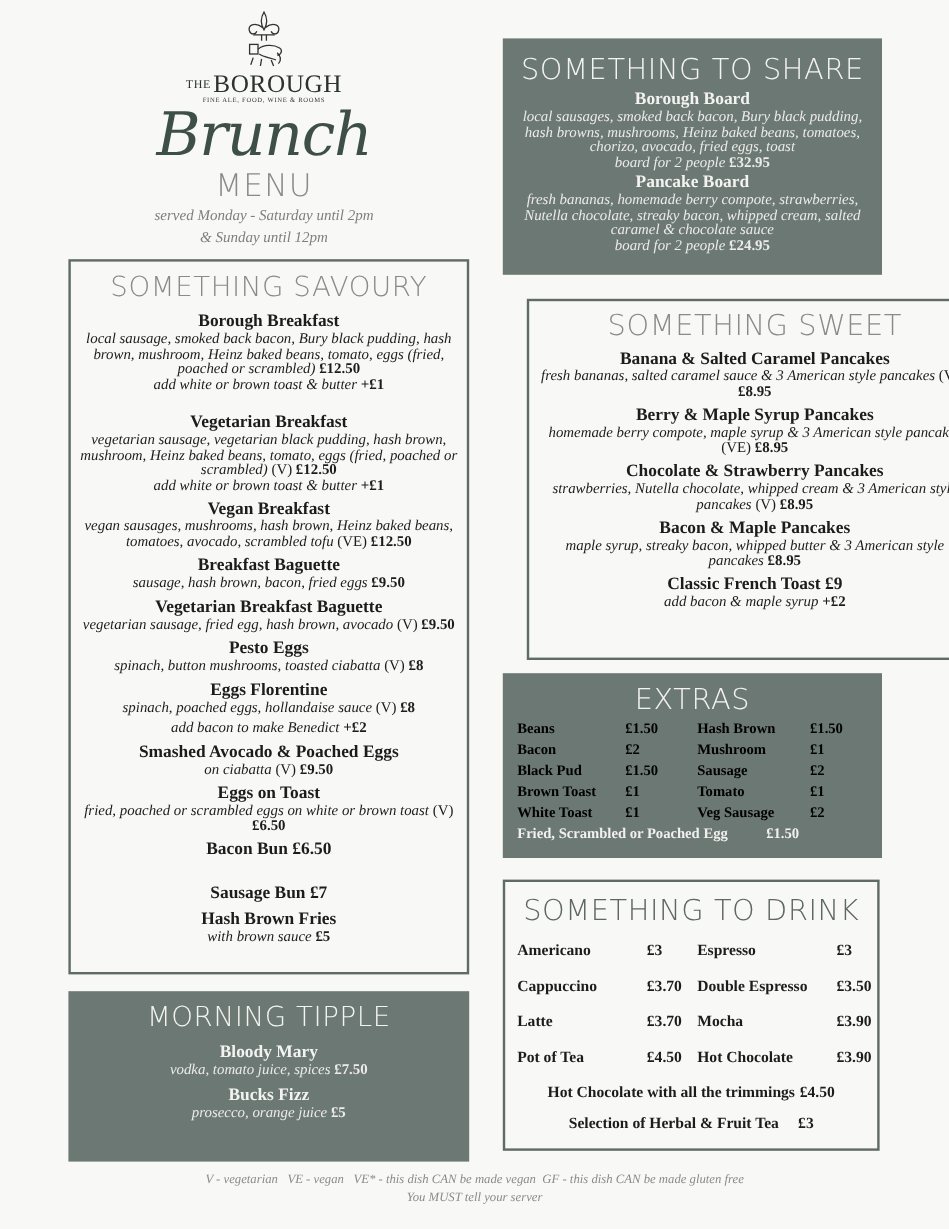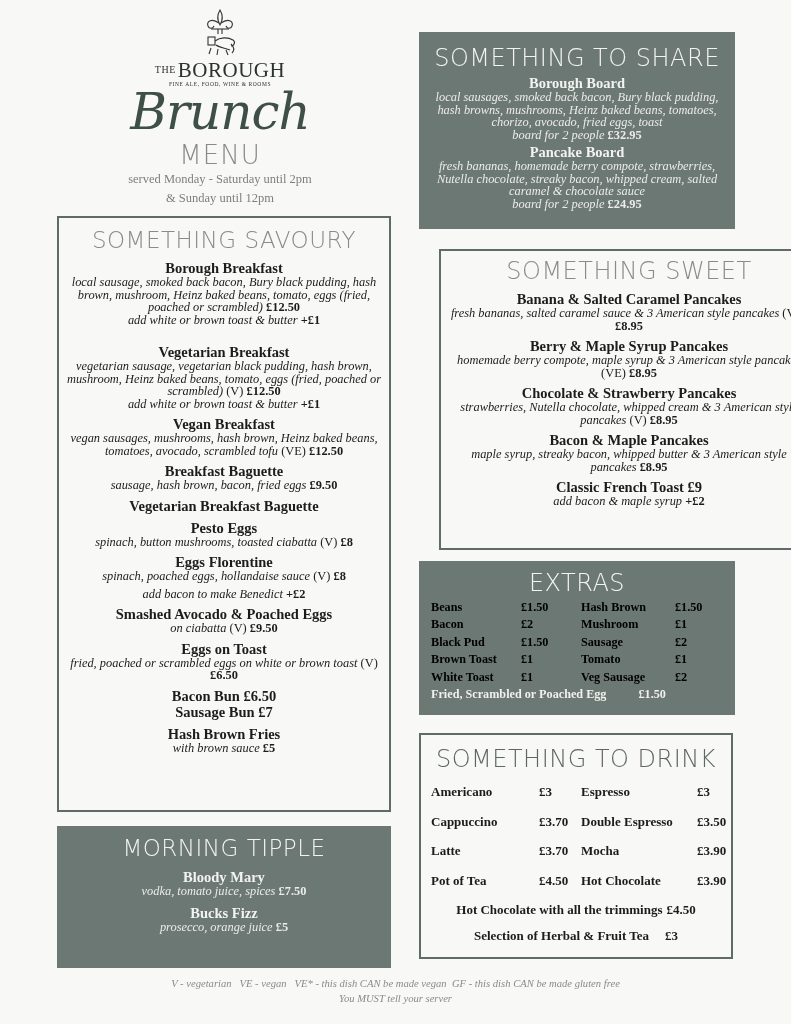--- a/index.html
+++ b/index.html
@@ -7,21 +7,21 @@
   body { position: relative; font-family: "Liberation Serif", "DejaVu Serif", serif; color: #1c1c1c; }
 
   .logo-block { position: absolute; left: 100px; top: 8px; width: 240px; text-align: center; }
   .crest { display: block; margin: 0 auto; }
   .brand { font-family: "Liberation Serif", serif; color: #2b3230; letter-spacing: 0.5px; margin-top: -2px; }
   .brand .the { font-size: 10px; vertical-align: 4px; margin-right: 2px; }
   .brand .name { font-size: 21px; font-weight: normal; }
   .tagline { font-size: 5.5px; letter-spacing: 0.6px; color: #2b3230; margin-top: -2px; }
   .script { font-family: "DejaVu Serif", serif; font-style: italic; font-size: 50px; color: #3e4f48; line-height: 50px; margin-top: 0px; letter-spacing: -1px; }
   .menu-word { font-family: "DejaVu Sans", sans-serif; font-weight: 200; font-size: 26px; color: #8a8a88; letter-spacing: 1px; line-height: 28px; margin-top: 4px; }
-  .served { font-size: 12.5px; color: #7e7e7c; line-height: 17px; margin-top: 2px; }
+  .served { font-style: italic; font-size: 12.5px; color: #7e7e7c; line-height: 17px; margin-top: 2px; }
 
   .box { position: absolute; text-align: center; }
   .box.light { background: #f8f8f6; border: 2px solid #5f6b66; }
   .box.dark { background: #6c7873; color: #f3f3f1; }
   .box-title { font-family: "DejaVu Sans", sans-serif; font-weight: 200; font-size: 23px; letter-spacing: 0.5px; line-height: 28px; }
   .light .box-title { color: #8a8a88; }
   .dark .box-title { color: #f3f3f1; }
   .drink .box-title { color: #5d6763; }
 
   .item { margin-top: 6px; }
@@ -82,20 +82,21 @@
       <div class="item" style="margin-top: 7px;">
         <div class="item-name">Vegan Breakfast</div>
         <div class="item-desc"><span>vegan sausages, mushrooms, hash brown, Heinz baked beans, tomatoes, avocado, scrambled tofu</span> <span class="tag">(VE)</span> <b>£12.50</b></div>
       </div>
       <div class="item" style="margin-top: 7px;">
         <div class="item-name">Breakfast Baguette</div>
         <div class="item-desc"><span>sausage, hash brown, bacon, fried eggs</span> <b>£9.50</b></div>
       </div>
       <div class="item" style="margin-top: 7px;">
         <div class="item-name">Vegetarian Breakfast Baguette</div>
+        <div class="item-desc"><span>vegetarian sausage, fried egg, hash brown, avocado</span> <span class="tag">(V)</span> <b>£9.50</b></div>
       </div>
       <div class="item" style="margin-top: 7px;">
         <div class="item-name">Pesto Eggs</div>
         <div class="item-desc"><span>spinach, button mushrooms, toasted ciabatta</span> <span class="tag">(V)</span> <b>£8</b></div>
       </div>
       <div class="item" style="margin-top: 7px;">
         <div class="item-name">Eggs Florentine</div>
         <div class="item-desc"><span>spinach, poached eggs, hollandaise sauce</span> <span class="tag">(V)</span> <b>£8</b></div>
         <div class="item-desc" style="margin-top: 5px;"><span>add bacon to make Benedict</span> <b>+£2</b></div>
       </div>
@@ -103,21 +104,21 @@
         <div class="item-name">Smashed Avocado &amp; Poached Eggs</div>
         <div class="item-desc"><span>on ciabatta</span> <span class="tag">(V)</span> <b>£9.50</b></div>
       </div>
       <div class="item" style="margin-top: 7px;">
         <div class="item-name">Eggs on Toast</div>
         <div class="item-desc"><span>fried, poached or scrambled eggs on white or brown toast</span> <span class="tag">(V)</span> <b>£6.50</b></div>
       </div>
       <div class="item" style="margin-top: 7px;">
         <div class="item-name">Bacon Bun £6.50</div>
       </div>
-      <div class="item" style="margin-top: 1px;">
+      <div class="item" style="margin-top: 21px;">
         <div class="item-name">Sausage Bun £7</div>
       </div>
       <div class="item" style="margin-top: 7px;">
         <div class="item-name">Hash Brown Fries</div>
         <div class="item-desc"><span>with brown sauce</span> <b>£5</b></div>
       </div>
     </div>
 </div>
 
 <div class="box dark" style="left:57px; top:826px; width:334px; height:142px; padding:8px 6px 0;">

